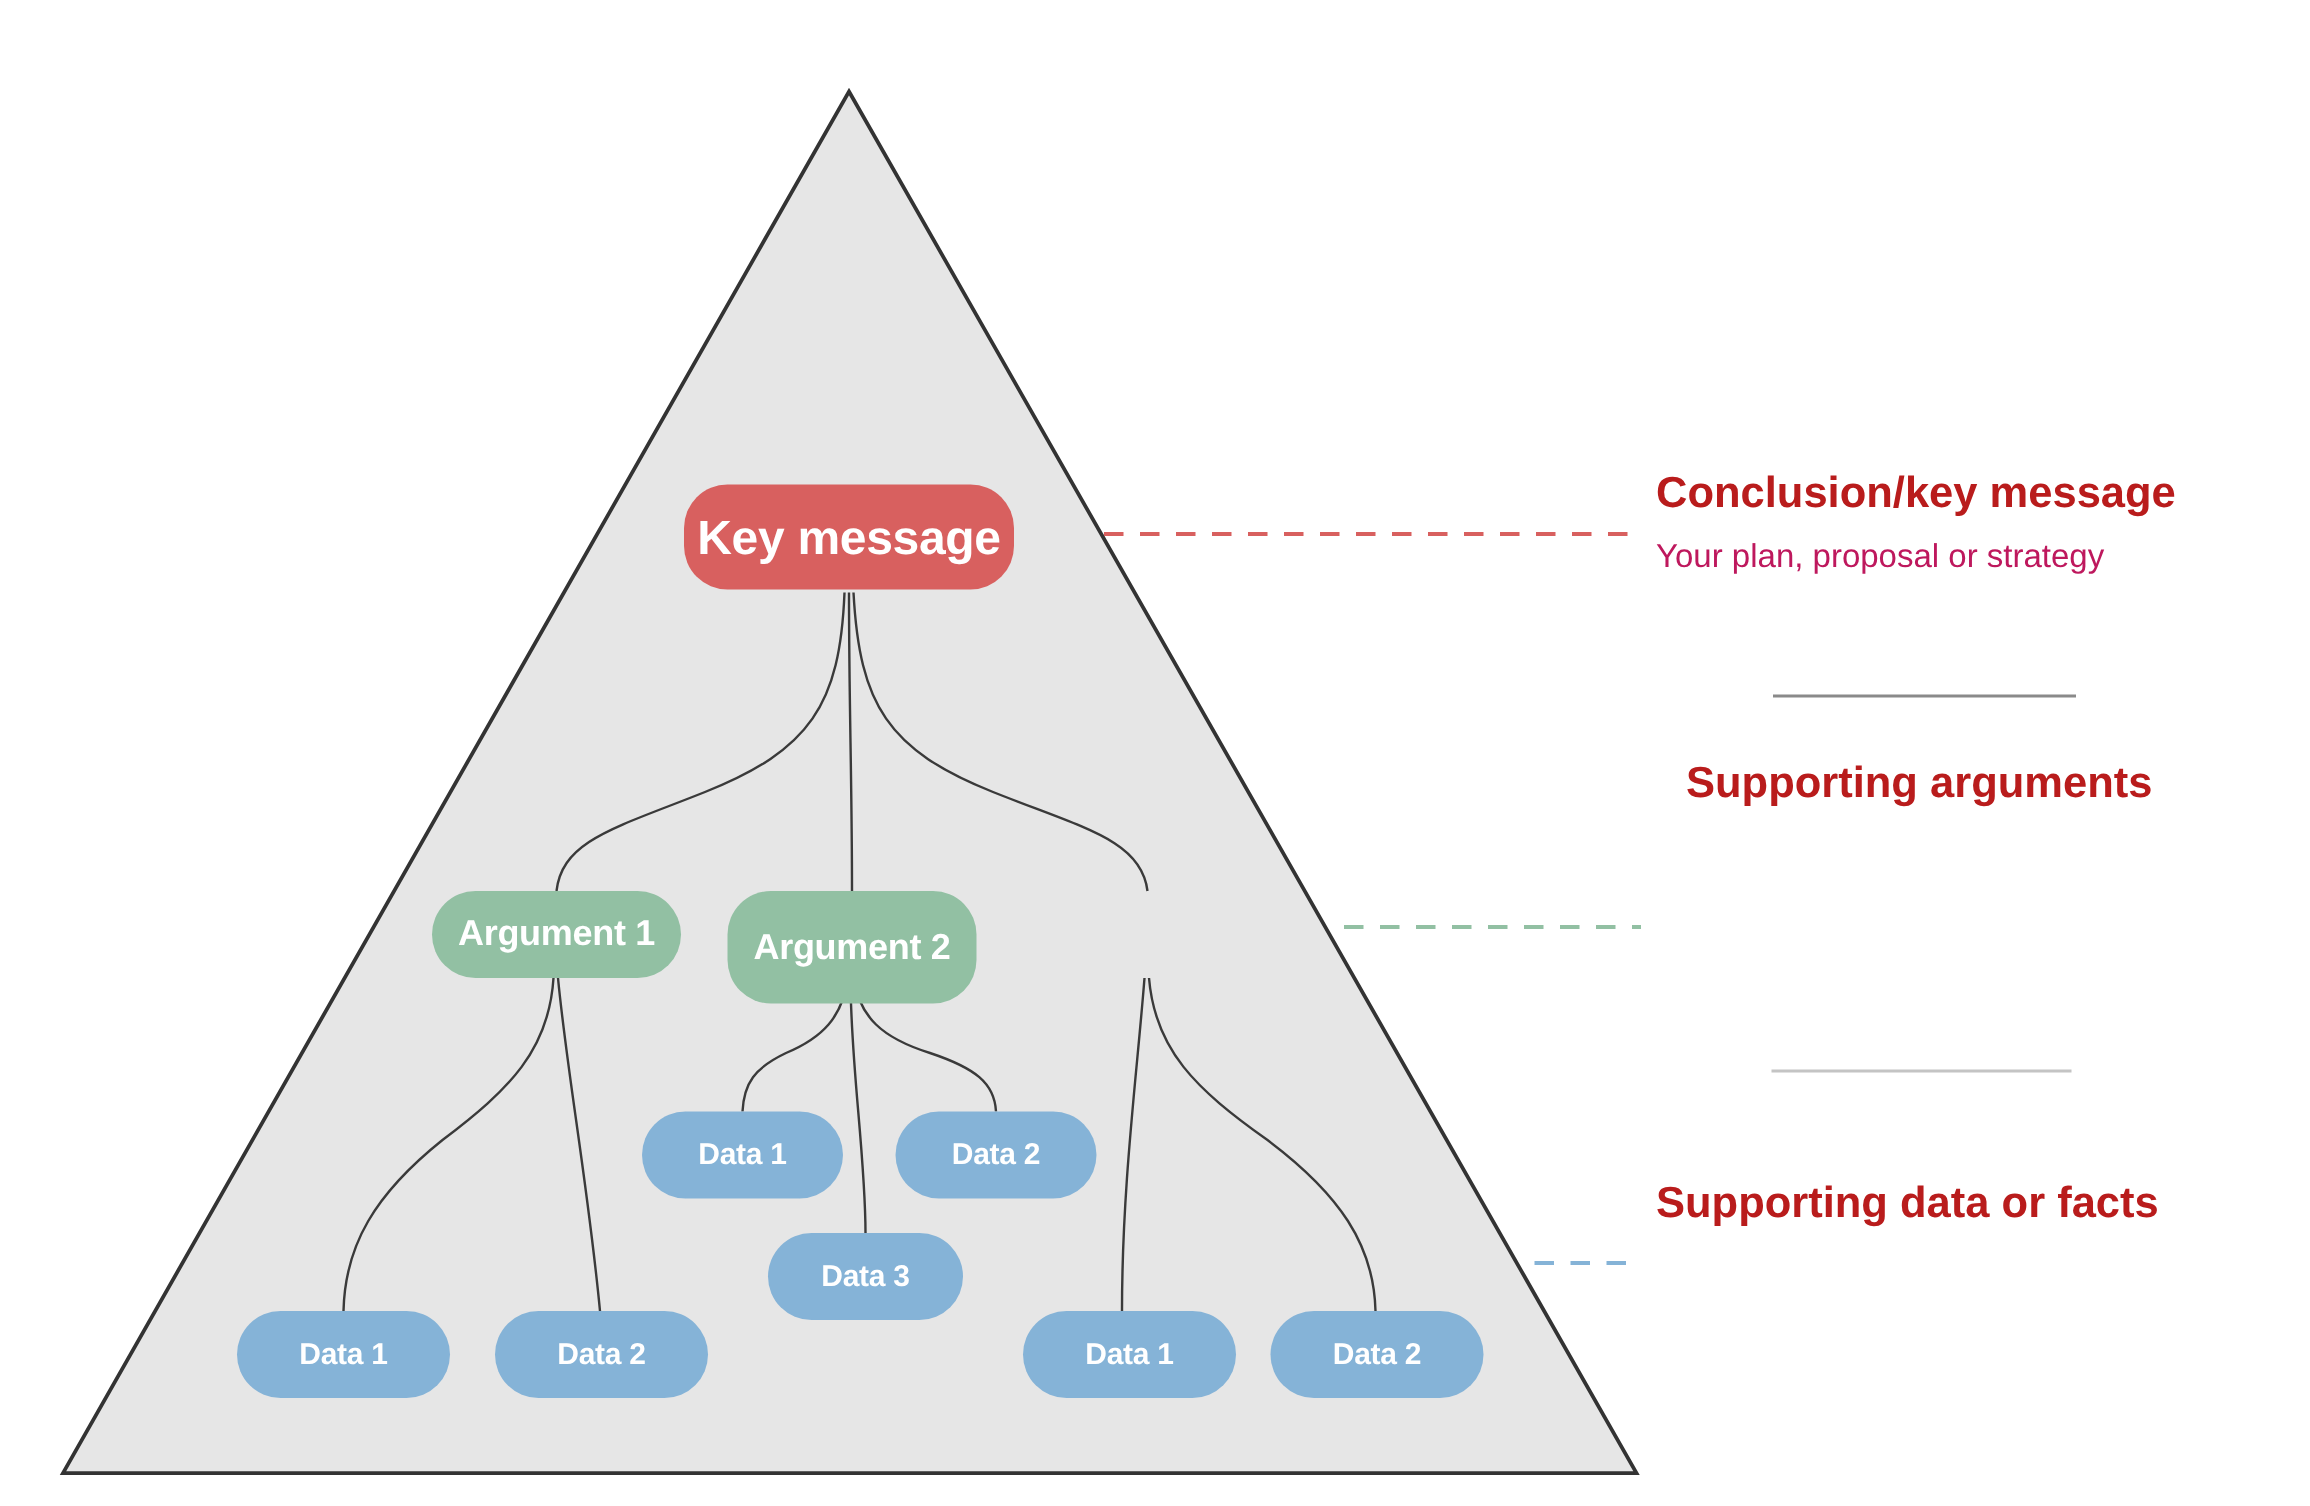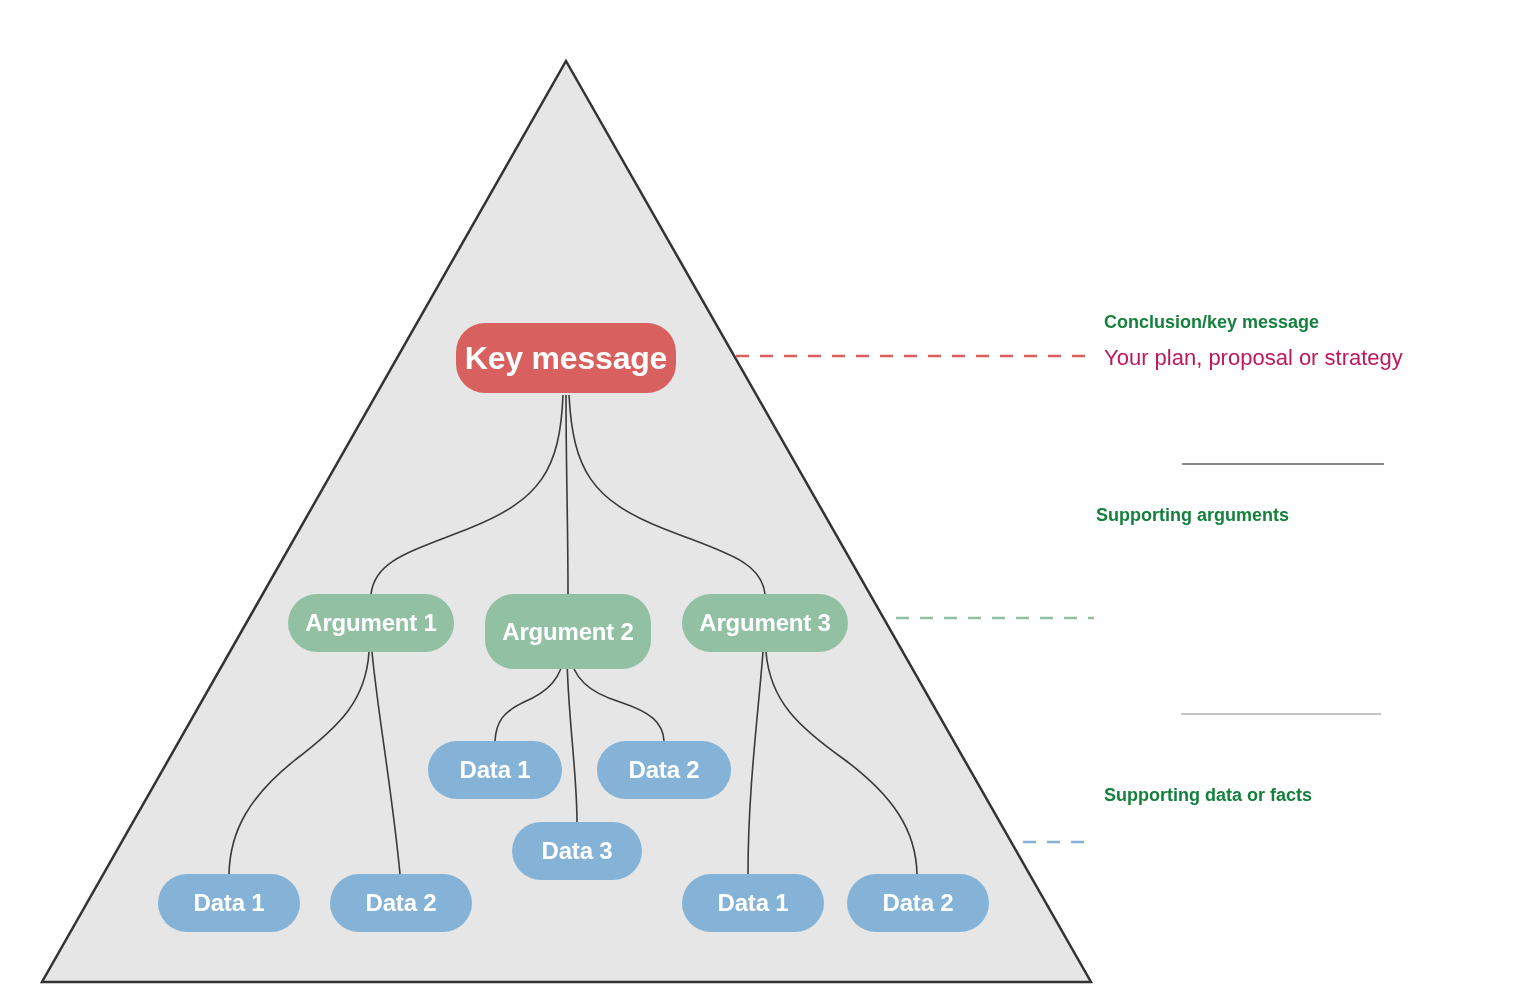--- a/index.html
+++ b/index.html
@@ -50,32 +50,32 @@
   .node-key {
     background: #d8605f;
     font-size: 32px;
   }
   .node-arg {
     background: #92c0a3;
     font-size: 24px;
   }
   .node-data {
     background: #85b3d7;
-    font-size: 24px;
+    font-size: 20px;
   }
 
   
   .legend-block {
     position: absolute;
     width: 390px;
   }
   .legend-title {
-    font-size: 18px;
+    font-size: 29px;
     font-weight: bold;
-    color: #15803d;
+    color: #b91c1c;
     margin: 0 0 8px 0;
     line-height: 1.2;
   }
   .legend-body {
     font-size: 22px;
     color: #be185d;
     line-height: 1.42;
     margin: 0;
   }
 
@@ -127,23 +127,20 @@
   <div class="node node-key" style="left:456px; top:323px; width:220px; height:70px;">
     <span>Key message</span>
   </div>
 
   <div class="node node-arg" style="left:288px; top:594px; width:166px; height:58px;">
     <span>Argument 1</span>
   </div>
   <div class="node node-arg" style="left:485px; top:594px; width:166px; height:75px;">
     <span>Argument 2</span>
   </div>
-  <div class="node node-arg" style="left:682px; top:594px; width:166px; height:58px;">
-    <span>Argument 3</span>
-  </div>
 
   <div class="node node-data" style="left:158px; top:874px; width:142px; height:58px;">
     <span>Data 1</span>
   </div>
   <div class="node node-data" style="left:330px; top:874px; width:142px; height:58px;">
     <span>Data 2</span>
   </div>
 
   <div class="node node-data" style="left:428px; top:741px; width:134px; height:58px;">
     <span>Data 1</span>
@@ -162,21 +159,21 @@
     <span>Data 2</span>
   </div>
 
   <div class="legend-block" style="left:1104px; top:312px;">
     <p class="legend-title">Conclusion/key message</p>
     <p class="legend-body">Your plan, proposal or strategy</p>
   </div>
 
   <div class="legend-sep" style="left:1182px; top:463px; width:202px;"></div>
 
-  <div class="legend-block" style="left:1096px; top:505px;">
+  <div class="legend-block" style="left:1124px; top:505px;">
     <p class="legend-title">Supporting arguments</p>
   </div>
 
   <div class="legend-sep light" style="left:1181px; top:713px; width:200px;"></div>
 
   <div class="legend-block" style="left:1104px; top:785px; width:400px;">
     <p class="legend-title">Supporting data or facts</p>
   </div>
 
 </div>

